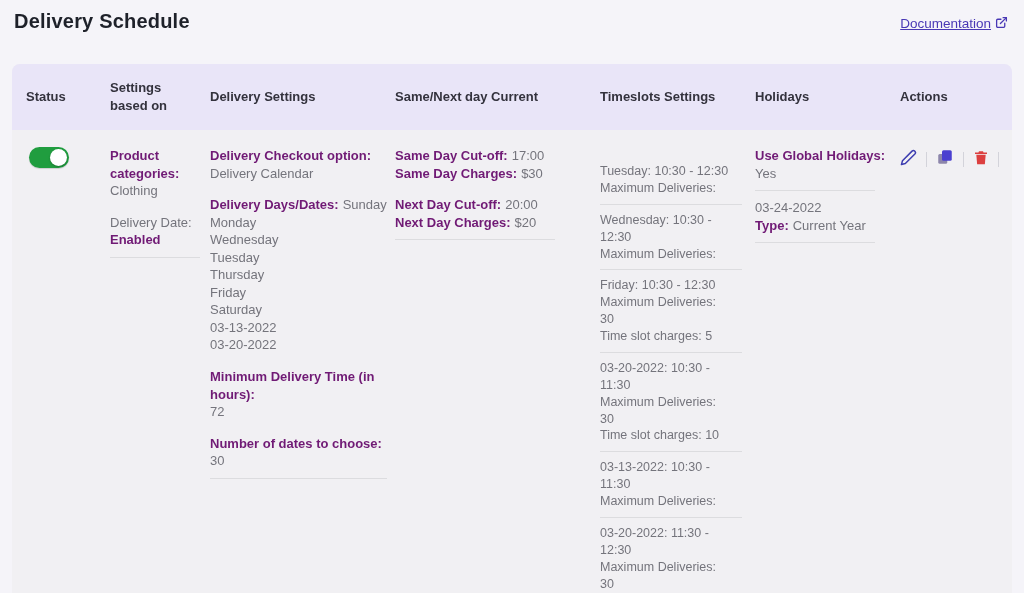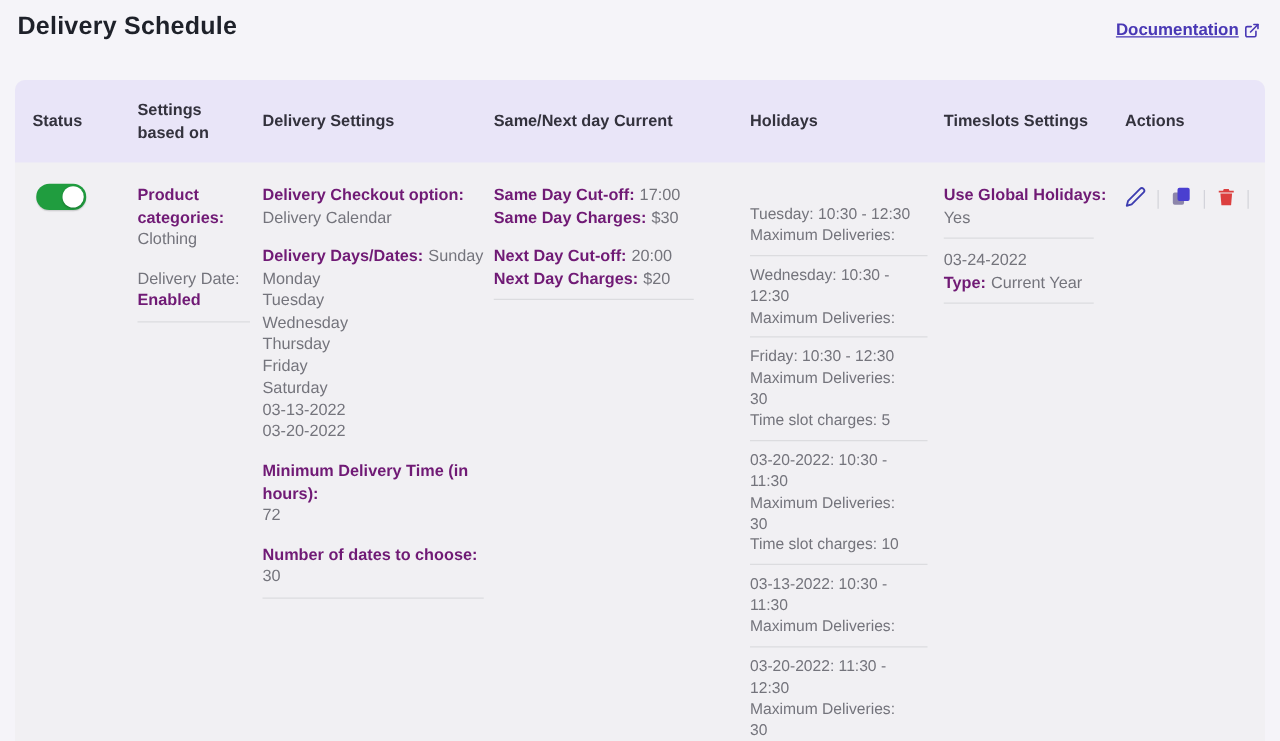--- a/index.html
+++ b/index.html
@@ -19,26 +19,25 @@
   }
   .page-title {
     font-size:20px;
     font-weight:700;
     color:#1e212a;
     letter-spacing:.2px;
   }
   .doc-link {
     margin-top:6px;
     display:flex;
-    align-items:flex-end;
+    align-items:flex-start;
     gap:4px;
     color:#4938b5;
     font-size:13.5px;
     cursor:pointer;
-    font-weight:bold;
   }
   .doc-link .doc-text { text-decoration:underline; }
   .doc-link svg { display:block; }
 
   
   .table {
     margin:0 12px;
     width:1000px;
     border-radius:8px 8px 0 0;
     overflow:hidden;
@@ -123,22 +122,22 @@
   </div>
 </div>
 
 <div class="table">
 
   <div class="grid thead">
     <div class="th">Status</div>
     <div class="th">Settings based on</div>
     <div class="th">Delivery Settings</div>
     <div class="th">Same/Next day Current</div>
+    <div class="th">Timeslots Settings</div>
     <div class="th">Holidays</div>
-    <div class="th">Timeslots Settings</div>
     <div class="th">Actions</div>
   </div>
 
   <div class="grid tbody">
 
     <div class="td col-status">
       <div class="toggle">
         <div class="knob"></div>
       </div>
     </div>
@@ -153,22 +152,22 @@
     </div>
 
     <div class="td col-delivery">
       <div class="lbl">Delivery Checkout option:</div>
       <div class="val">Delivery Calendar</div>
       <div class="gap"></div>
       <div class="nowrap">
         <span class="lbl">Delivery Days/Dates:</span><span class="val ml">Sunday</span>
       </div>
       <div class="val">Monday</div>
+      <div class="val">Wednesday</div>
       <div class="val">Tuesday</div>
-      <div class="val">Wednesday</div>
       <div class="val">Thursday</div>
       <div class="val">Friday</div>
       <div class="val">Saturday</div>
       <div class="val">03-13-2022</div>
       <div class="val">03-20-2022</div>
       <div class="gap"></div>
       <div class="lbl">Minimum Delivery Time (in hours):</div>
       <div class="val">72</div>
       <div class="gap"></div>
       <div class="lbl">Number of dates to choose:</div>

